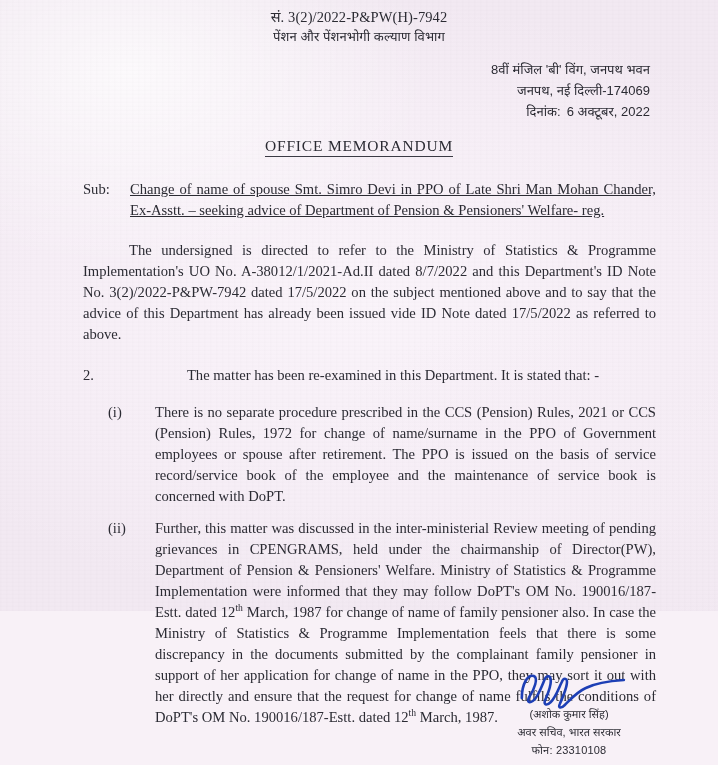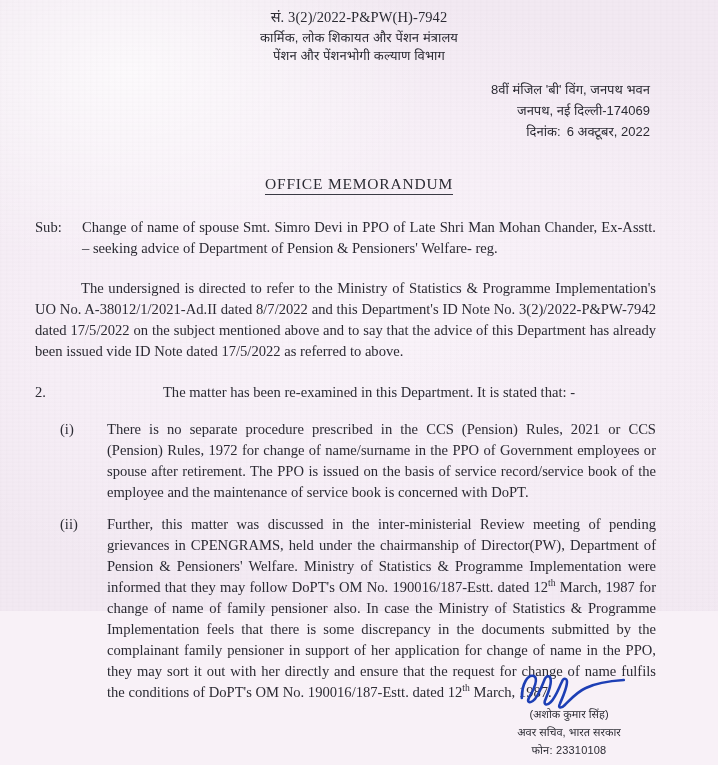--- a/index.html
+++ b/index.html
@@ -67,52 +67,53 @@
     font-family: "Liberation Sans", "DejaVu Sans", sans-serif;
     font-size: 13px;
     line-height: 1.6;
   }
   .address-block .addr-line { white-space: nowrap; }
   .date-line .date-label { margin-right: 6px; }
 
   
   .om-title-wrap {
     text-align: center;
-    margin-top: 32px;
+    margin-top: 14px;
   }
   .om-title {
     display: inline-block;
     font-size: 15.5px;
     letter-spacing: 0.8px;
     border-bottom: 1.3px solid #3a3a44;
     padding-bottom: 1px;
   }
 
   
   .body-area {
     margin-top: 22px;
-    padding-left: 35px;
+    padding-left: 83px;
     padding-right: 62px;
     font-size: 14.6px;
     line-height: 1.44;
     text-align: justify;
   }
 
   .sub-row {
     display: flex;
     align-items: flex-start;
   }
   .sub-label {
     flex: 0 0 47px;
     font-size: 14.6px;
   }
   .sub-text {
     flex: 1 1 auto;
     text-align: justify;
     text-justify: inter-word;
+    text-decoration: underline;
   }
 
   .para-intro {
     margin-top: 19px;
     text-indent: 46px;
     text-align: justify;
     text-justify: inter-word;
   }
 
   .num-row {
@@ -179,21 +180,20 @@
   .signer-phone { letter-spacing: 0.2px; }
 </style>
 </head>
 <body>
 
 <div class="page">
   <div class="content">
 
     <div class="header">
       <div class="ref-no">सं. 3(2)/2022-P&amp;PW(H)-7942</div>
-      <div class="hindi ministry-line">कार्मिक, लोक शिकायत और पेंशन मंत्रालय</div>
       <div class="hindi">पेंशन और पेंशनभोगी कल्याण विभाग</div>
     </div>
 
     <div class="address-block">
       <div class="addr-line">8वीं मंजिल 'बी' विंग, जनपथ भवन</div>
       <div class="addr-line">जनपथ, नई दिल्ली-174069</div>
       <div class="addr-line date-line">
         <span class="date-label">दिनांक:</span><span>6 अक्टूबर, 2022</span>
       </div>
     </div>

